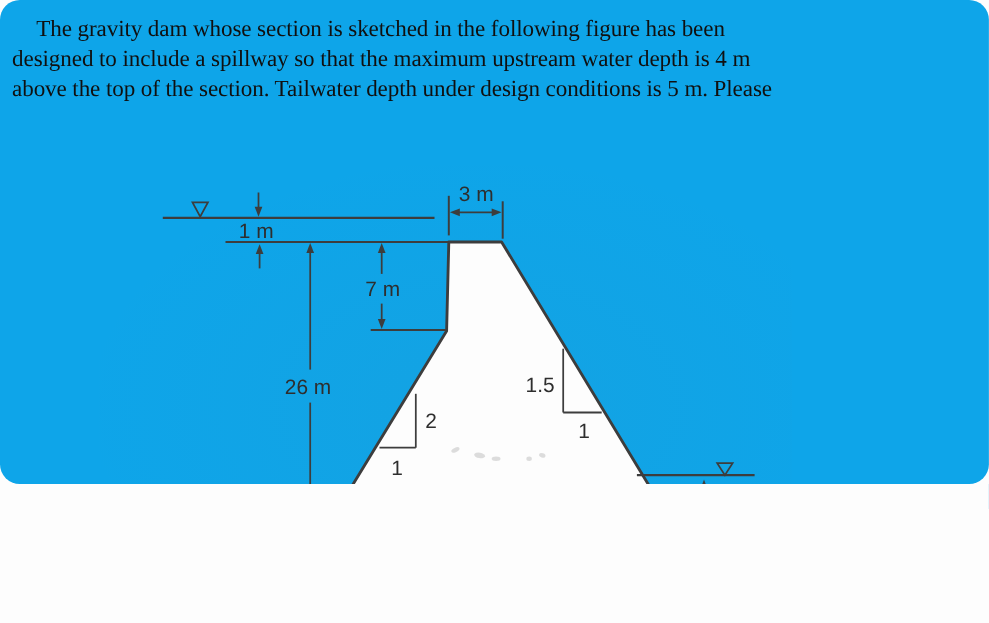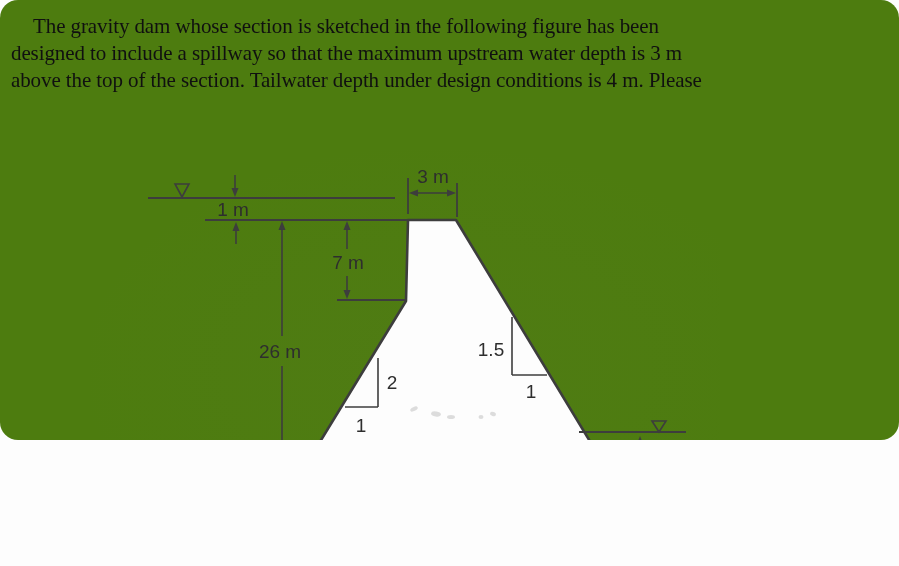--- a/index.html
+++ b/index.html
@@ -4,21 +4,21 @@
 <style>
   html, body {
     margin: 0;
     padding: 0;
     background: #fdfdfd;
   }
   .page {
     position: relative;
     width: 899px;
     height: 440px;
-    background: #4d7c0f;
+    background: #0ea5e9;
     overflow: hidden;
     font-family: "Liberation Serif", serif;
     border-radius: 18px;
   }
   .problem-text {
     position: absolute;
     top: 13px;
     left: 11px;
     width: 880px;
     color: #101010;
@@ -61,22 +61,22 @@
     stroke: none;
   }
 </style>
 </head>
 <body>
 
 <div class="page">
 
   <div class="problem-text">
     <div class="line indent">The gravity dam whose section is sketched in the following figure has been</div>
-    <div class="line">designed to include a spillway so that the maximum upstream water depth is 3 m</div>
-    <div class="line">above the top of the section. Tailwater depth under design conditions is 4 m. Please</div>
+    <div class="line">designed to include a spillway so that the maximum upstream water depth is 4 m</div>
+    <div class="line">above the top of the section. Tailwater depth under design conditions is 5 m. Please</div>
   </div>
 
   <div class="scan-tint"></div>
 
   <svg class="figure" width="899" height="566" viewBox="0 0 899 566">
 
     <defs>
       <pattern id="hatch" patternUnits="userSpaceOnUse" width="13" height="20">
         <line x1="0" y1="20" x2="11" y2="1" stroke="#4a4a4a" stroke-width="1.5"></line>
       </pattern>

